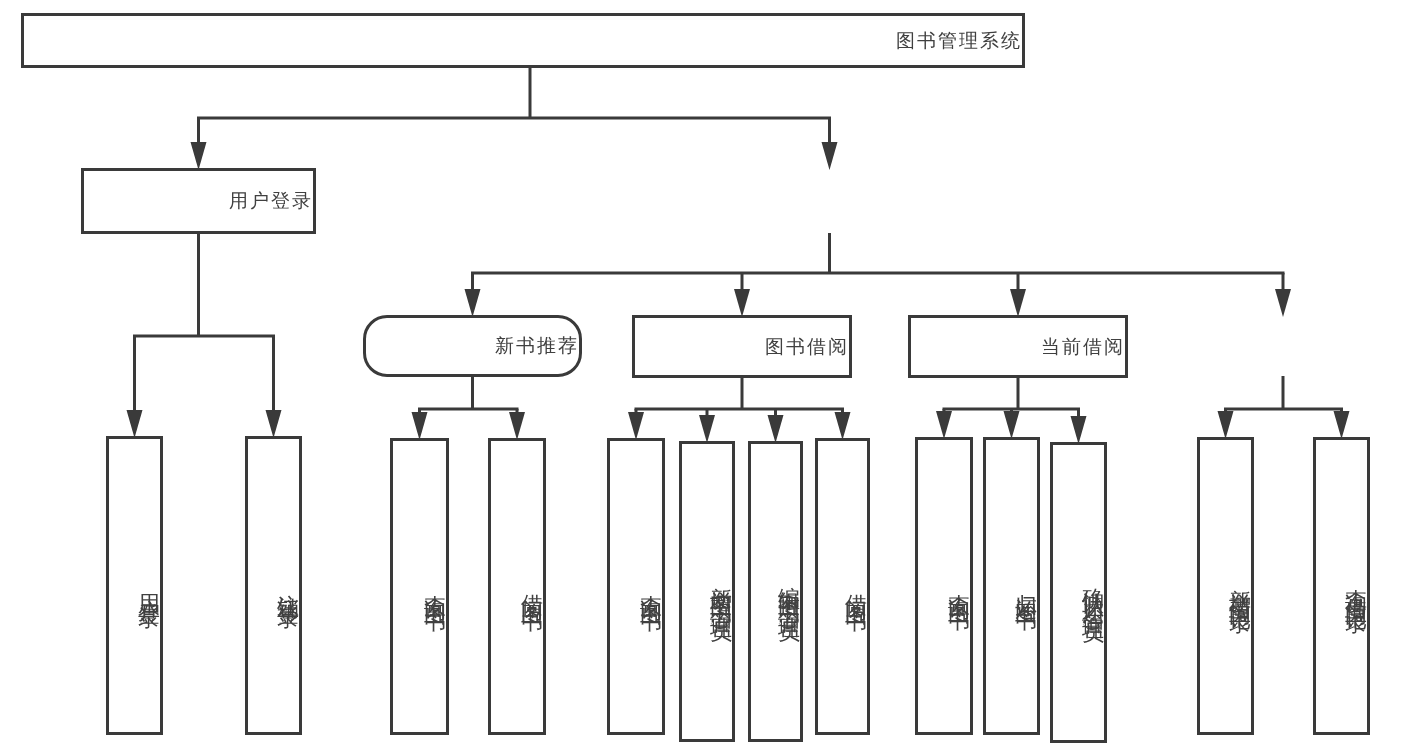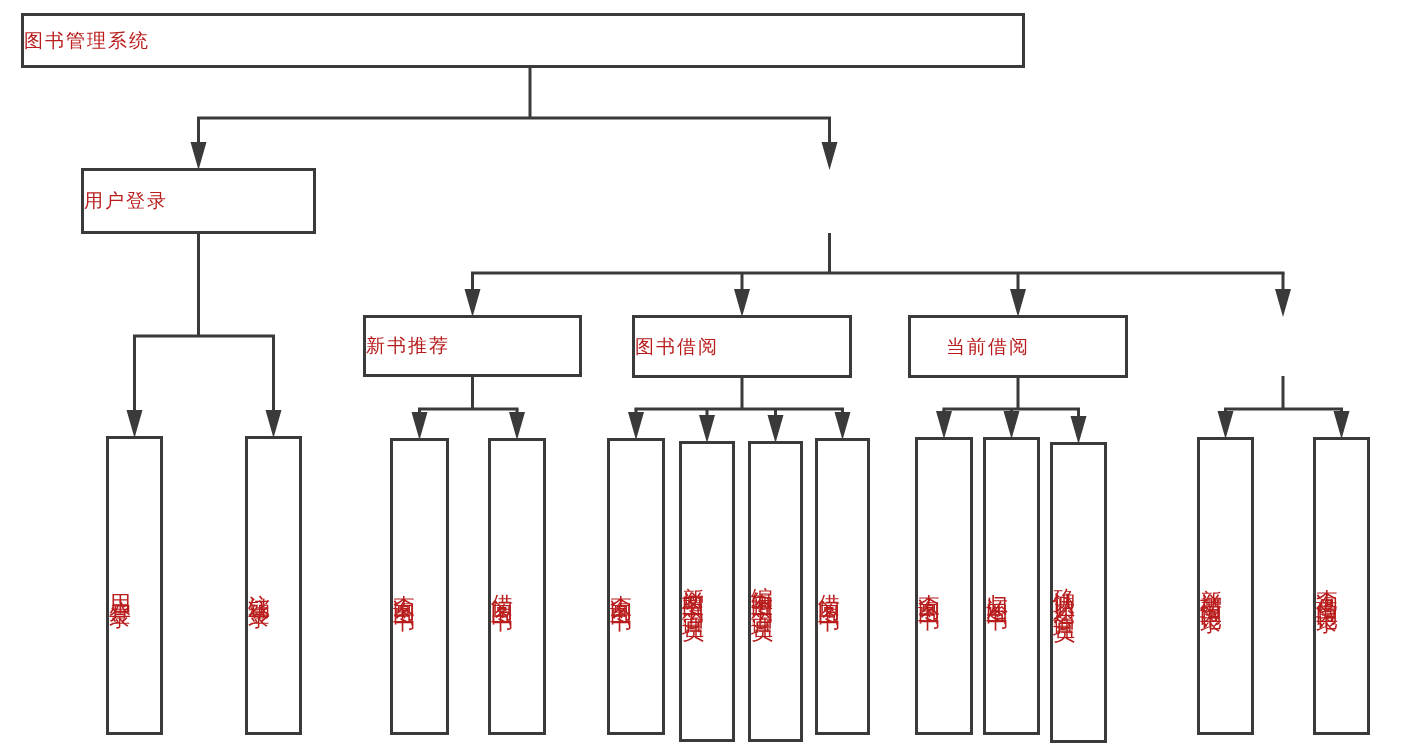--- a/index.html
+++ b/index.html
@@ -21,23 +21,23 @@
     top: 0;
     z-index: 0;
   }
   .node {
     position: absolute;
     box-sizing: border-box;
     border: 3px solid #3a3a3a;
     background: #ffffff;
     display: flex;
     align-items: center;
-    justify-content: flex-start;
+    justify-content: flex-end;
     z-index: 1;
-    color: #b91c1c;
+    color: #404040;
   }
   .node.h span {
     font-size: 19px;
     letter-spacing: 2px;
     white-space: nowrap;
   }
   .node.v span {
     writing-mode: vertical-rl;
     text-orientation: mixed;
     font-size: 22px;
@@ -118,21 +118,21 @@
     </div>
     <div class="node h" style="left: 81px; top: 168px; width: 235px; height: 66px;">
       <span>用户登录</span>
     </div>
     <div class="node v" style="left: 106px; top: 436px; width: 57px; height: 299px;">
       <span>用户登录</span>
     </div>
     <div class="node v" style="left: 245px; top: 436px; width: 57px; height: 299px;">
       <span>注销登录</span>
     </div>
-    <div class="node h" style="left: 363px; top: 315px; width: 219px; height: 62px;">
+    <div class="node h" style="left: 363px; top: 315px; width: 219px; height: 62px; border-radius: 24px;">
       <span>新书推荐</span>
     </div>
     <div class="node h" style="left: 632px; top: 315px; width: 220px; height: 63px; font-family: Liberation Mono, monospace;">
       <span>图书借阅</span>
     </div>
     <div class="node h" style="left: 908px; top: 315px; width: 220px; height: 63px; padding-left: 35px;">
       <span>当前借阅</span>
     </div>
     <div class="node v" style="left: 390px; top: 438px; width: 59px; height: 297px;">
       <span>查询图书</span>

